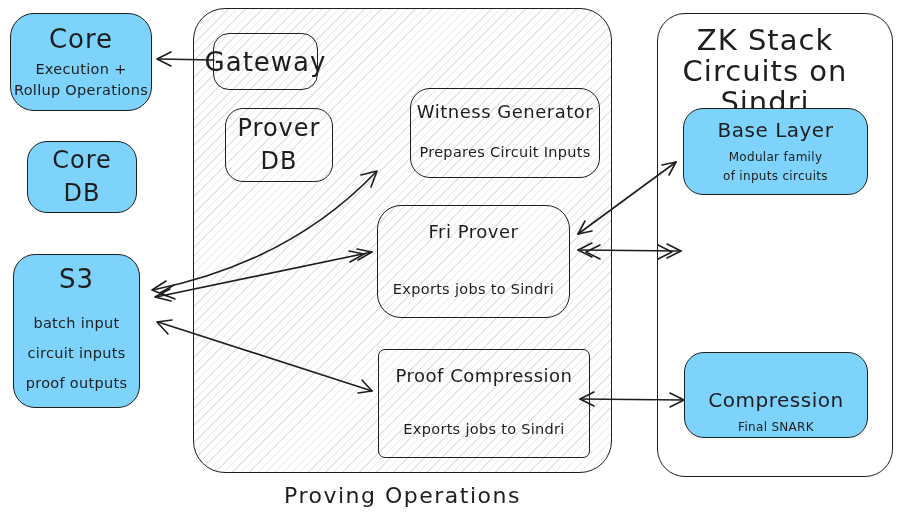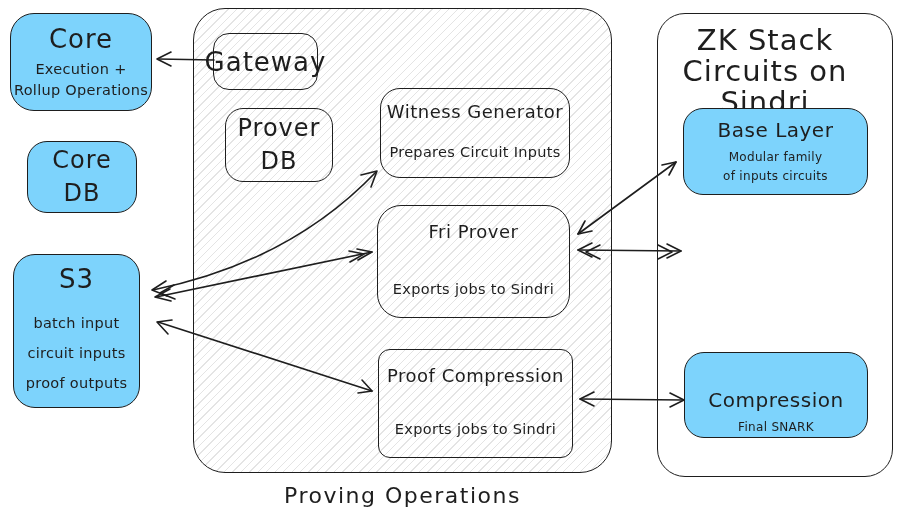--- a/index.html
+++ b/index.html
@@ -26,37 +26,37 @@
   .node.clear { background:transparent; }
   .node div { white-space:nowrap; }
 
   #node-core       { left:10px;  top:13px;  width:142px; height:98px;  border-radius:24px; }
   #node-core-db    { left:27px;  top:141px; width:110px; height:72px;  border-radius:20px; }
   #node-s3         { left:13px;  top:254px; width:127px; height:154px; border-radius:22px; }
   #node-gateway    { left:213px; top:33px;  width:105px; height:57px;  border-radius:16px; }
   #node-prover-db  { left:225px; top:108px; width:108px; height:74px;  border-radius:18px; }
   #node-wg         { left:380px; top:88px;  width:190px; height:90px;  border-radius:20px; }
   #node-fri        { left:377px; top:205px; width:193px; height:113px; border-radius:24px; }
-  #node-pc         { left:378px; top:349px; width:195px; height:109px; border-radius:12px; }
+  #node-pc         { left:378px; top:349px; width:212px; height:109px; border-radius:7px; }
   #node-base       { left:683px; top:108px; width:185px; height:87px;  border-radius:20px; }
   #node-agg        { left:684px; top:226px; width:186px; height:84px;  border-radius:20px; }
   #node-comp       { left:684px; top:352px; width:184px; height:86px;  border-radius:20px;justify-content:flex-end; }
 
   .t26 { font-size:26px; letter-spacing:1px; }
   .t24 { font-size:24px; line-height:33px; letter-spacing:1px; }
   .tmid { font-size:18px; letter-spacing:.5px; }
   .tright { font-size:20px; letter-spacing:.5px; margin-bottom:6px; }
   .sub15 { font-size:14.5px; line-height:21px; letter-spacing:.3px; }
   .sub14 { font-size:12px; line-height:19px; letter-spacing:.3px; }
 
   #node-core .t26 { margin-bottom:5px; }
   #node-s3 .t26 { margin-bottom:14px; }
   #node-s3 .sub15 { line-height:30px; }
   .spread { justify-content:space-between; padding:15px 8px 17px; }
-  #node-wg { padding:12px 4px 14px; justify-content:space-between; }
+  #node-wg { padding:12px 4px 14px; justify-content:space-between;margin-left:30px; }
 
   .zk-heading {
     position:absolute; left:657px; top:25px; width:216px; text-align:center;
     font-size:29px; line-height:31px; letter-spacing:1px;
   }
   .caption {
     position:absolute; left:193px; top:483px; width:419px; text-align:center;
     font-size:22px; letter-spacing:1.5px;
   }
   svg.arrows { position:absolute; left:0; top:0; width:899px; height:528px; z-index:20; pointer-events:none; }

